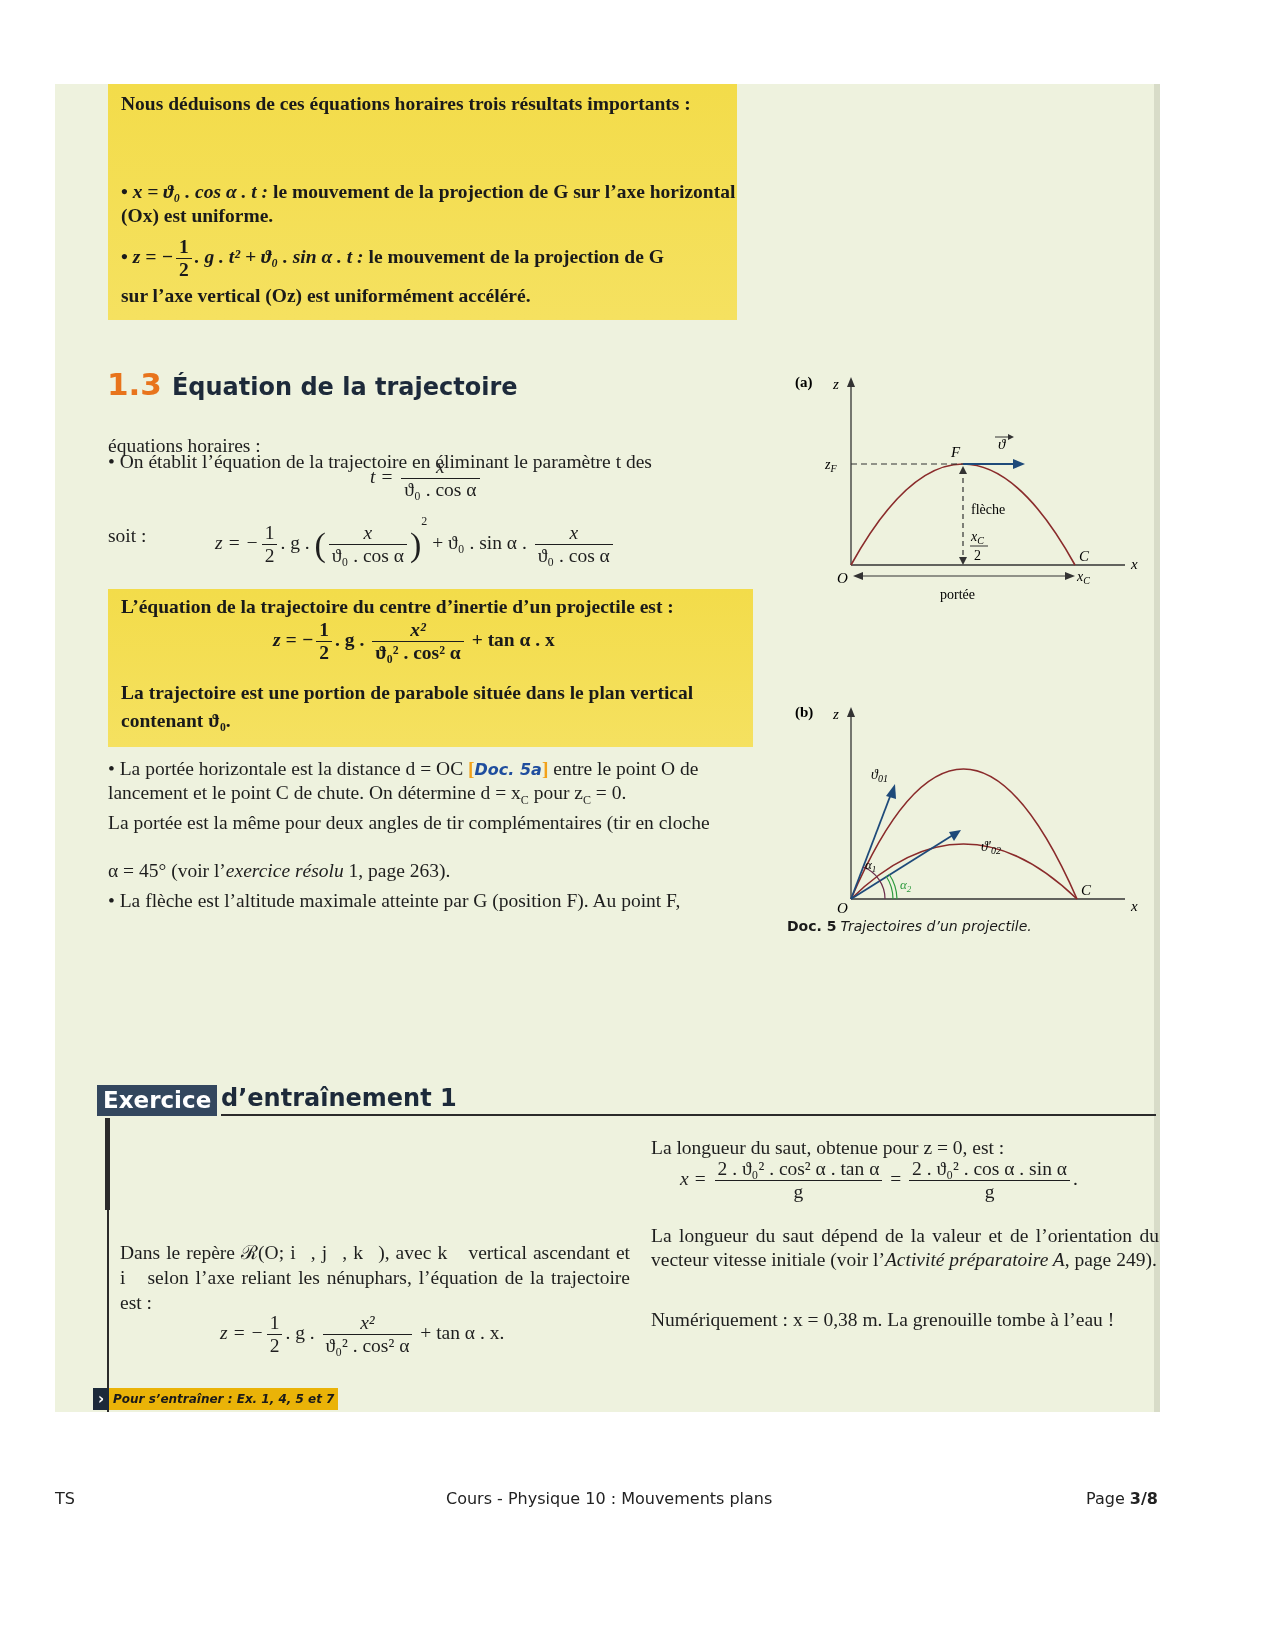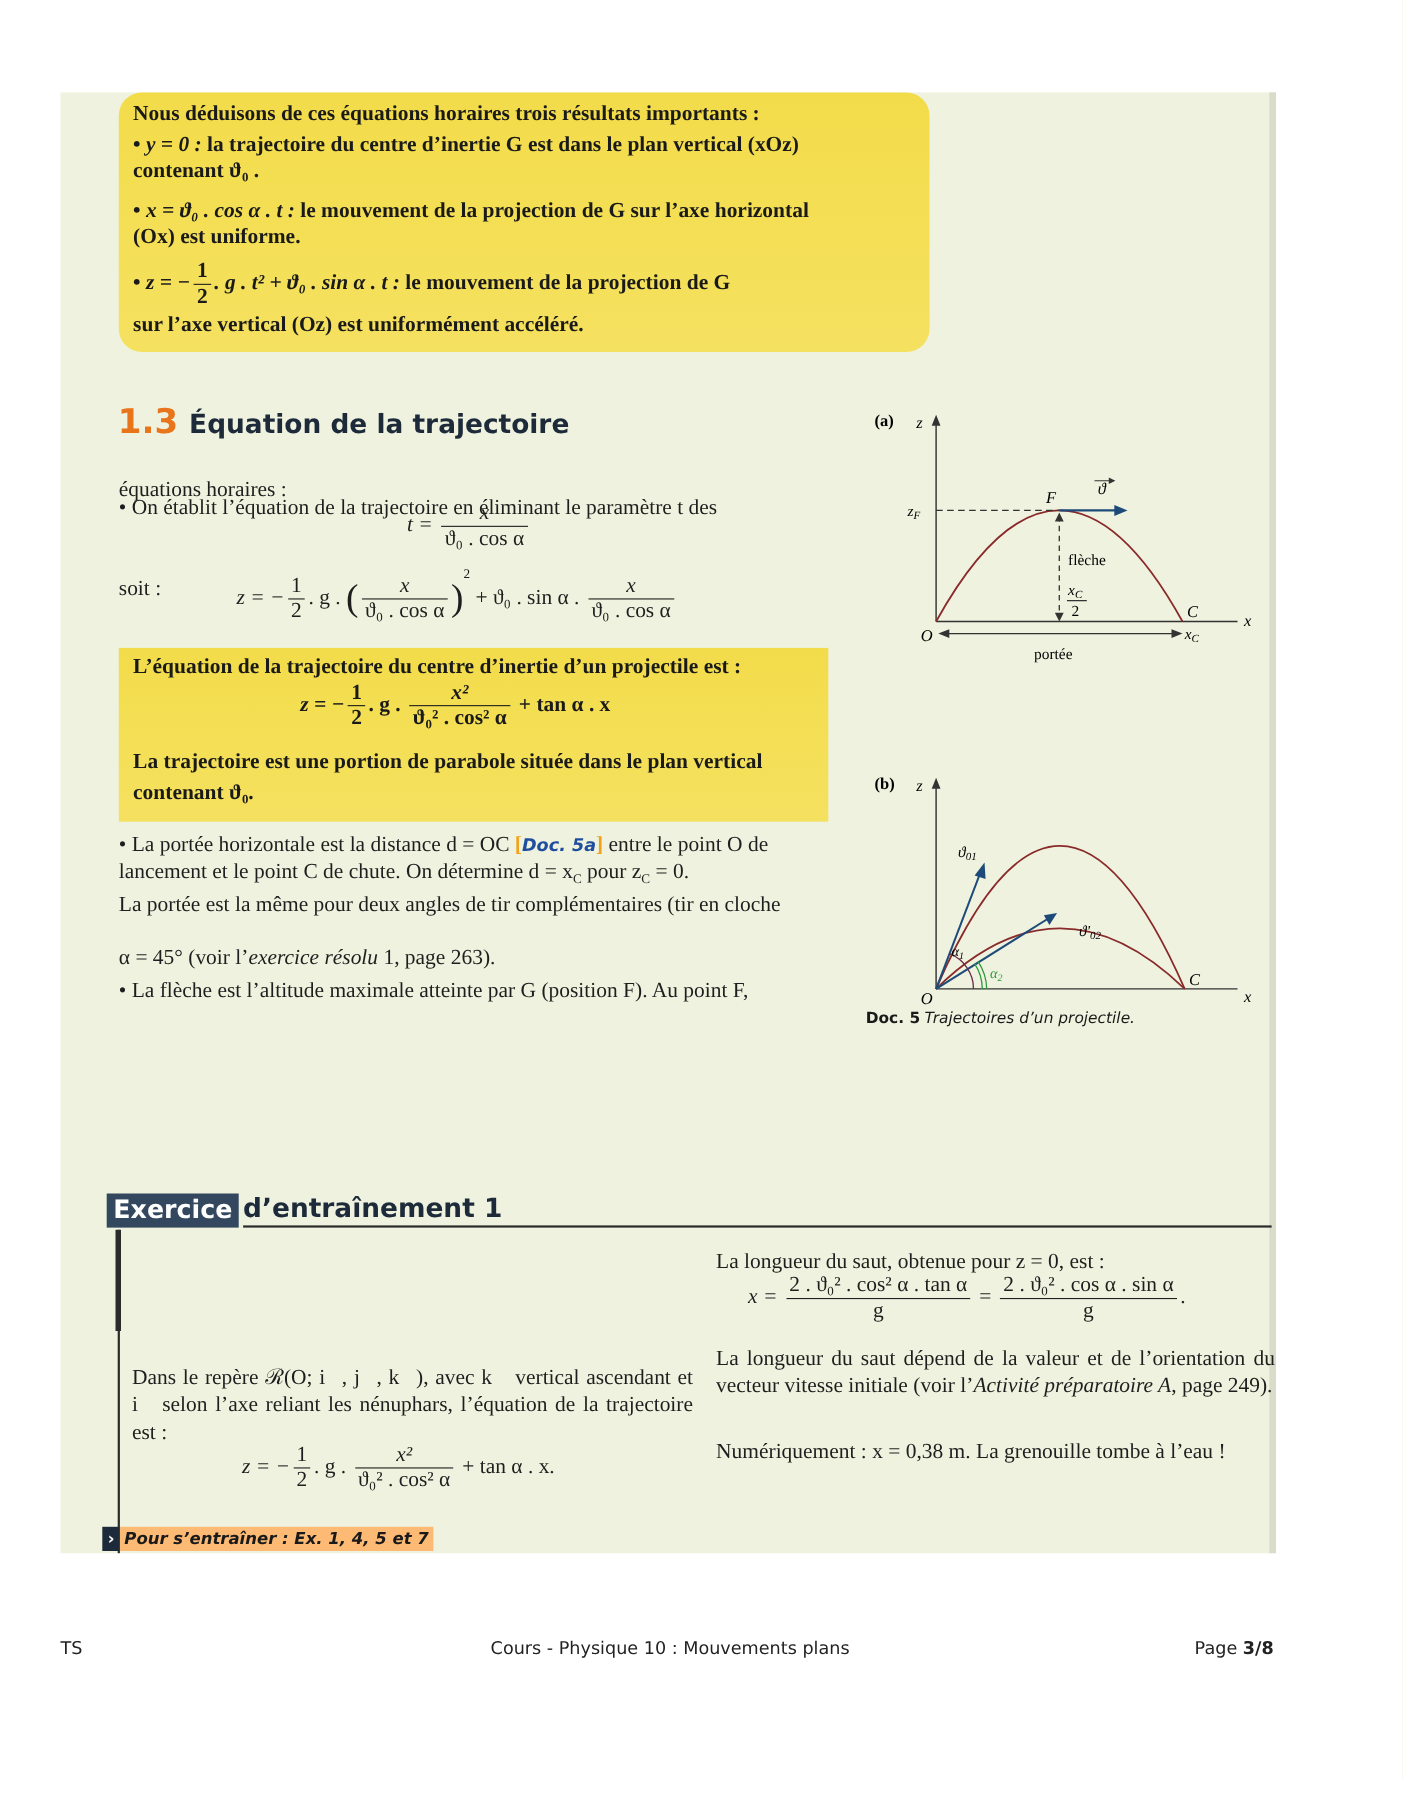--- a/index.html
+++ b/index.html
@@ -9,21 +9,21 @@
   }
   .scan {
     position:absolute; left:55px; top:84px; width:1105px; height:1328px;
     background:#eef2de;
   }
   .scan-shade { position:absolute; right:0; top:0; width:6px; height:100%; background:#d8dcc8; }
   .yellow-box {
     position:absolute; background:#f5dd4a;
     background:linear-gradient(180deg,#f3dc4a 0%,#f5e160 100%);
   }
-  .yb1 { left:53px; top:0px; width:737px; height:236px;border-radius:21px; }
+  .yb1 { left:53px; top:0px; width:629px; height:236px; }
   .yb2 { left:53px; top:505px; width:645px; height:158px; }
   .yb-text { position:absolute; font-weight:bold; font-size:19.5px; line-height:24px; color:#1a1a1a; }
   .txt { position:absolute; font-size:19.5px; line-height:24px; color:#1e1e1e; }
   .frac { display:inline-block; vertical-align:middle; text-align:center; margin:0 3px; }
   .frac .num { display:block; border-bottom:1.3px solid #1e1e1e; padding:0 3px; line-height:22px; }
   .frac .den { display:block; line-height:22px; padding:0 3px; }
   .section-num { color:#e8741c; font-family:"DejaVu Sans", sans-serif; font-weight:bold; font-size:31px; }
   .section-title { font-family:"DejaVu Sans", sans-serif; font-weight:bold; font-size:24px; color:#1d2a3a; }
   .doc-ref { color:#1f4e9e; font-family:"DejaVu Sans", sans-serif; font-weight:bold; font-style:italic; font-size:16px; }
   .bracket { color:#f2a21a; font-weight:bold; }
@@ -32,42 +32,38 @@
   .ex-title { position:absolute; left:166px; top:1000px; font-family:"DejaVu Sans", sans-serif; font-weight:bold;
     font-size:24px; color:#1d2a3a; }
   .ex-rule { position:absolute; left:166px; top:1030px; width:935px; height:2px; background:#2b2b2b; }
   .ex-vline { position:absolute; left:52px; top:1034px; width:2px; height:294px; background:#2b2b2b; }
   .ex-vline2 { position:absolute; left:50px; top:1034px; width:5px; height:92px; background:#2b2b2b; }
   .ex-statement { position:absolute; left:65px; top:1047px; width:515px; font-family:"DejaVu Sans", sans-serif;
     font-size:15.5px; line-height:25px; color:#1a1a1a; }
   .train-bar { position:absolute; left:38px; top:1304px; height:22px; display:flex; align-items:center; }
   .train-arrow { background:#1d2a3a; color:#fff; width:16px; height:22px; display:flex; align-items:center; justify-content:center;
     font-family:"DejaVu Sans", sans-serif; font-weight:bold; font-size:15px; }
-  .train-label { background:#fdba74; color:#1a1a1a; font-family:"DejaVu Sans", sans-serif; font-weight:bold; font-style:italic;
-    font-size:15px; height:22px; line-height:22px; padding:0 4px; }
+  .train-label { background:#eab308; color:#1a1a1a; font-family:"DejaVu Sans", sans-serif; font-weight:bold; font-style:italic;
+    font-size:12px; height:22px; line-height:22px; padding:0 4px; }
   .footer { position:absolute; top:1489px; font-family:"DejaVu Sans", sans-serif; font-size:16px; color:#222; }
   .fig-label { font-family:"Liberation Serif", serif; font-weight:bold; font-size:15px; }
   .caption { position:absolute; left:732px; top:834px; font-family:"DejaVu Sans", sans-serif; font-size:14px; color:#1a1a1a; }
   .caption b { font-weight:bold; margin-right:4px; }
   .caption i { font-style:italic; }
   sub { font-size:12px; }
   sup { font-size:12px; }
 </style>
 </head>
 <body>
 
 <div class="scan">
   <div class="scan-shade"></div>
 
   <div class="yellow-box yb1">
     <div class="yb-text" style="left:13px; top:8px; width:625px;">Nous déduisons de ces équations horaires trois résultats importants :</div>
-    <div class="yb-text" style="left:13px; top:36px; width:625px;">
-      • <i>y = 0 :</i>
-      <span>la trajectoire du centre d’inertie G est dans le plan vertical (xOz) contenant ϑ₀ .</span>
-    </div>
     <div class="yb-text" style="left:13px; top:96px; width:625px;">
       • <i>x = ϑ₀ . cos α . t :</i>
       <span>le mouvement de la projection de G sur l’axe horizontal (Ox) est uniforme.</span>
     </div>
     <div class="yb-text" style="left:13px; top:152px; width:625px;">
       • <i>z = −</i><span class="frac"><span class="num">1</span><span class="den">2</span></span><i>. g . t² + ϑ₀ . sin α . t :</i>
       <span>le mouvement de la projection de G</span>
     </div>
     <div class="yb-text" style="left:13px; top:200px; width:625px;">sur l’axe vertical (Oz) est uniformément accéléré.</div>
   </div>

